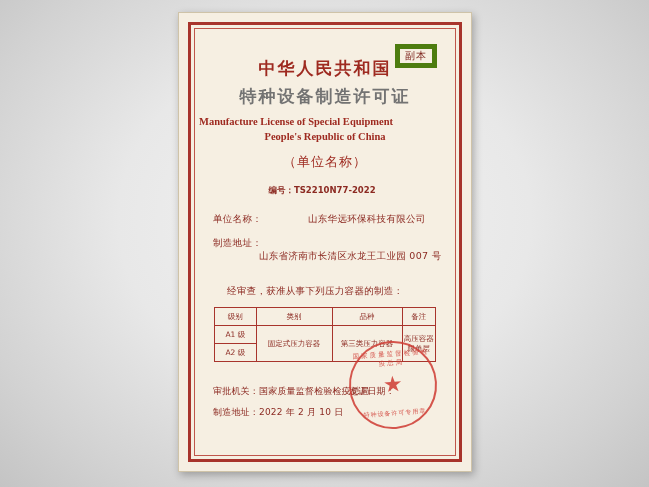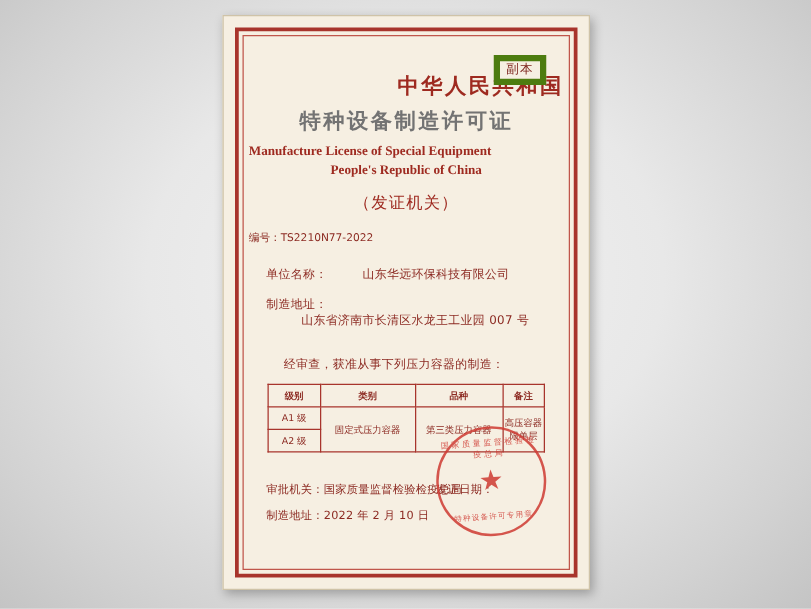--- a/index.html
+++ b/index.html
@@ -64,21 +64,21 @@
     top: 13px;
     border: 5px solid #4d7c0f;
     color: #7d241d;
     font-size: 10px;
     letter-spacing: 1px;
     padding: 1px 5px 2px 5px;
     background: #f6efe2;
     line-height: 1.1;
   }
   .title-cn1 {
-    text-align: right;
+    text-align: center;
     font-size: 17px;
     font-weight: bold;
     letter-spacing: 2px;
     color: #9e2a20;
     margin-top: 26px;
     font-family: "DejaVu Sans", sans-serif;
   }
   .title-cn2 {
     text-align: center;
     font-size: 17px;
@@ -106,38 +106,39 @@
   }
   .subtitle-cn {
     text-align: center;
     font-size: 13px;
     color: #9e2a20;
     margin-top: 11px;
     letter-spacing: 1px;
     font-family: "DejaVu Sans", sans-serif;
   }
   .cert-number {
-    text-align: left;
+    text-align: center;
     font-size: 8.5px;
     color: #8c2a22;
     margin-top: 14px;
     padding-right: 6px;
     font-family: "DejaVu Sans", sans-serif;
+    font-weight: bold;
   }
   .field-row {
     font-size: 9.5px;
     color: #8c2a22;
     margin-top: 11px;
     padding-left: 14px;
     font-family: "DejaVu Sans", sans-serif;
     letter-spacing: 0.3px;
   }
   .field-row.first { margin-top: 16px; }
   .field-label { display: inline-block; }
-  .field-value { display: inline-block; margin-left: 0; padding-left: 28px; }
+  .field-value { display: inline-block; margin-left: 18px; padding-left: 28px; }
   .approval-line {
     font-size: 9.5px;
     color: #8c2a22;
     margin-top: 22px;
     padding-left: 28px;
     font-family: "DejaVu Sans", sans-serif;
     letter-spacing: 0.3px;
   }
   table.scope {
     margin: 9px auto 0 auto;
@@ -147,21 +148,21 @@
     font-family: "DejaVu Sans", sans-serif;
   }
   table.scope th, table.scope td {
     border: 1px solid #a8342c;
     font-size: 7.5px;
     text-align: center;
     font-weight: normal;
     padding: 2px 1px;
     line-height: 1.3;
   }
-  table.scope th { height: 13px; font-weight: bold; }
+  table.scope th { height: 13px; }
   table.scope td { height: 13px; }
   .col-cat { width: 38px; }
   .col-type { width: 72px; }
   .col-kind { width: 66px; }
   .col-note { width: 30px; }
   .footer {
     position: absolute;
     left: 0;
     right: 0;
     bottom: 32px;
@@ -235,21 +236,21 @@
     <div class="inner-border"></div>
 
     <div class="content">
 
       <div class="copy-badge">副本</div>
 
       <div class="title-cn1">中华人民共和国</div>
       <div class="title-cn2">特种设备制造许可证</div>
       <div class="title-en1">Manufacture License of Special Equipment</div>
       <div class="title-en2">People's Republic of China</div>
-      <div class="subtitle-cn">（发证机关）</div>
+      <div class="subtitle-cn">（单位名称）</div>
 
       <div class="cert-number">编号：TS2210N77-2022</div>
 
       <div class="field-row first">
         <span class="field-label">单位名称：</span><span class="field-value">山东华远环保科技有限公司</span>
       </div>
 
       <div class="field-row">
         <span class="field-label">制造地址：</span><span class="field-value">山东省济南市长清区水龙王工业园 007 号</span>
       </div>

